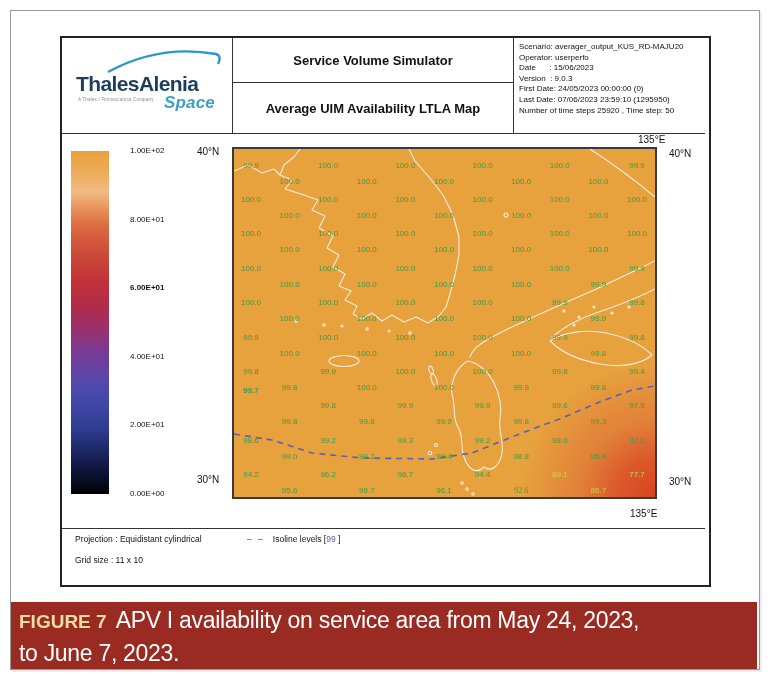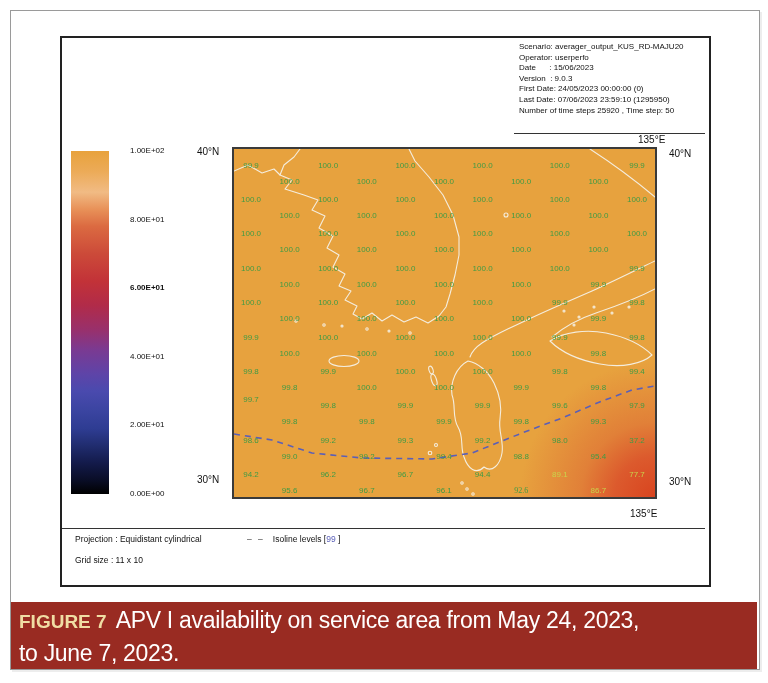--- a/index.html
+++ b/index.html
@@ -59,21 +59,35 @@
   .caption-text{font-size:23px;color:#ffffff;}
 </style>
 </head>
 <body>
 
 <div id="page">
   <div id="panel">
 
     <div id="figure-box">
 
-
+      <div id="logo-cell" class="cell">
+        <div id="logo">
+          <svg id="logo-swoosh" viewBox="0 0 120 26">
+            <path d="M4,24 Q55,-4 112,6 Q118,8 114,16" fill="none" stroke="#2898c8" stroke-width="2.4"></path>
+          </svg>
+          <div id="logo-brand">ThalesAlenia</div>
+          <div id="logo-tagline">A Thales / Finmeccanica Company</div>
+          <div id="logo-space">Space</div>
+        </div>
+      </div>
+
+      <div id="title-cell" class="cell">
+        <div id="title-top" class="title-half">Service Volume Simulator</div>
+        <div id="title-bottom" class="title-half">Average UIM Availability LTLA Map</div>
+      </div>
 
       <div id="info-cell" class="cell">
         <div id="info-text">Scenario: averager_output_KUS_RD-MAJU20
 Operator: userperfo
 Date      : 15/06/2023
 Version  : 9.0.3
 First Date: 24/05/2023 00:00:00 (0)
 Last Date: 07/06/2023 23:59:10 (1295950)
 Number of time steps 25920 , Time step: 50</div>
       </div>
@@ -212,21 +226,21 @@
             <span class="mval" style="left: 55.6px; top: 233.9px;">99.8</span>
             <span class="mval" style="left: 94.2px; top: 217.9px;">99.9</span>
             <span class="mval" style="left: 132.8px; top: 233.9px;">100.0</span>
             <span class="mval" style="left: 171.4px; top: 217.9px;">100.0</span>
             <span class="mval" style="left: 210px; top: 233.9px;">100.0</span>
             <span class="mval" style="left: 248.6px; top: 217.9px;">100.0</span>
             <span class="mval" style="left: 287.2px; top: 233.9px;">99.9</span>
             <span class="mval" style="left: 325.8px; top: 217.9px;">99.8</span>
             <span class="mval" style="left: 364.4px; top: 233.9px;">99.8</span>
             <span class="mval" style="left: 403px; top: 217.9px;">99.4</span>
-            <span class="mval" style="left: 17px; top: 246px;">99.7</span>
+            <span class="mval" style="left: 17px; top: 237px; font-weight: bold;">99.7</span>
             <span class="mval" style="left: 55.6px; top: 268.3px;">99.8</span>
             <span class="mval" style="left: 94.2px; top: 252.3px;">99.8</span>
             <span class="mval" style="left: 132.8px; top: 268.3px;">99.8</span>
             <span class="mval" style="left: 171.4px; top: 252.3px;">99.9</span>
             <span class="mval" style="left: 210px; top: 268.3px;">99.9</span>
             <span class="mval" style="left: 248.6px; top: 252.3px;">99.9</span>
             <span class="mval" style="left: 287.2px; top: 268.3px;">99.8</span>
             <span class="mval" style="left: 325.8px; top: 252.3px;">99.6</span>
             <span class="mval" style="left: 364.4px; top: 268.3px;">99.3</span>
             <span class="mval" style="left: 403px; top: 252.3px;">97.9</span>

